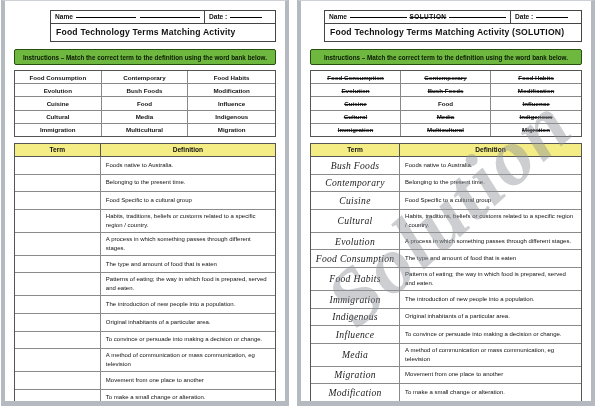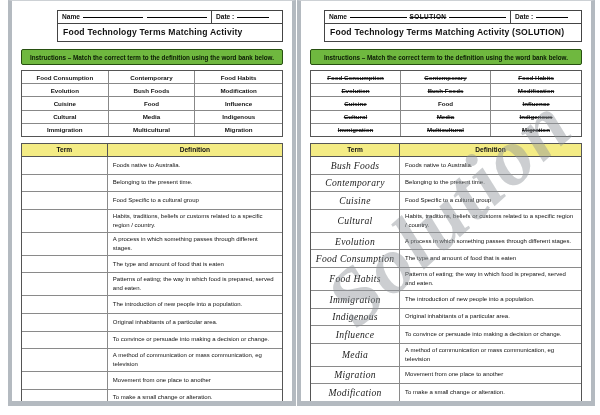--- a/index.html
+++ b/index.html
@@ -1,21 +1,21 @@
 <!DOCTYPE html>
 <html><head>
 <meta charset="utf-8">
 <style>
   html,body{margin:0;padding:0;background:#ffffff;}
   .canvas{position:relative;width:600px;height:415px;background:#ffffff;overflow:hidden;
           font-family:"Liberation Sans",sans-serif;color:#111;}
   .page{position:absolute;top:0;height:406px;background:#ffffff;box-sizing:border-box;
         border:1px solid #cdd1d5;border-left:4px solid #b4bac0;border-right:4px solid #b4bac0;
         border-bottom:5px solid #b4bac0;padding:9px 9px 0 9px;overflow:hidden;}
-  .page--worksheet{left:8px;width:288px;}
+  .page--worksheet{left:1px;width:288px;}
   .page--solution{left:297px;width:298px;}
 
   
   .headwrap{margin-left:36px;}
   .page--solution .headwrap{margin-left:14px;}
   .namerow{display:flex;border:1px solid #444;}
   .name-cell{flex:1;display:flex;align-items:flex-end;padding:2px 4px 3px 4px;
              font-size:6.6px;font-weight:bold;border-right:1px solid #444;}
   .date-cell{width:62px;display:flex;align-items:flex-end;padding:2px 4px 3px 4px;
              font-size:6.6px;font-weight:bold;}

